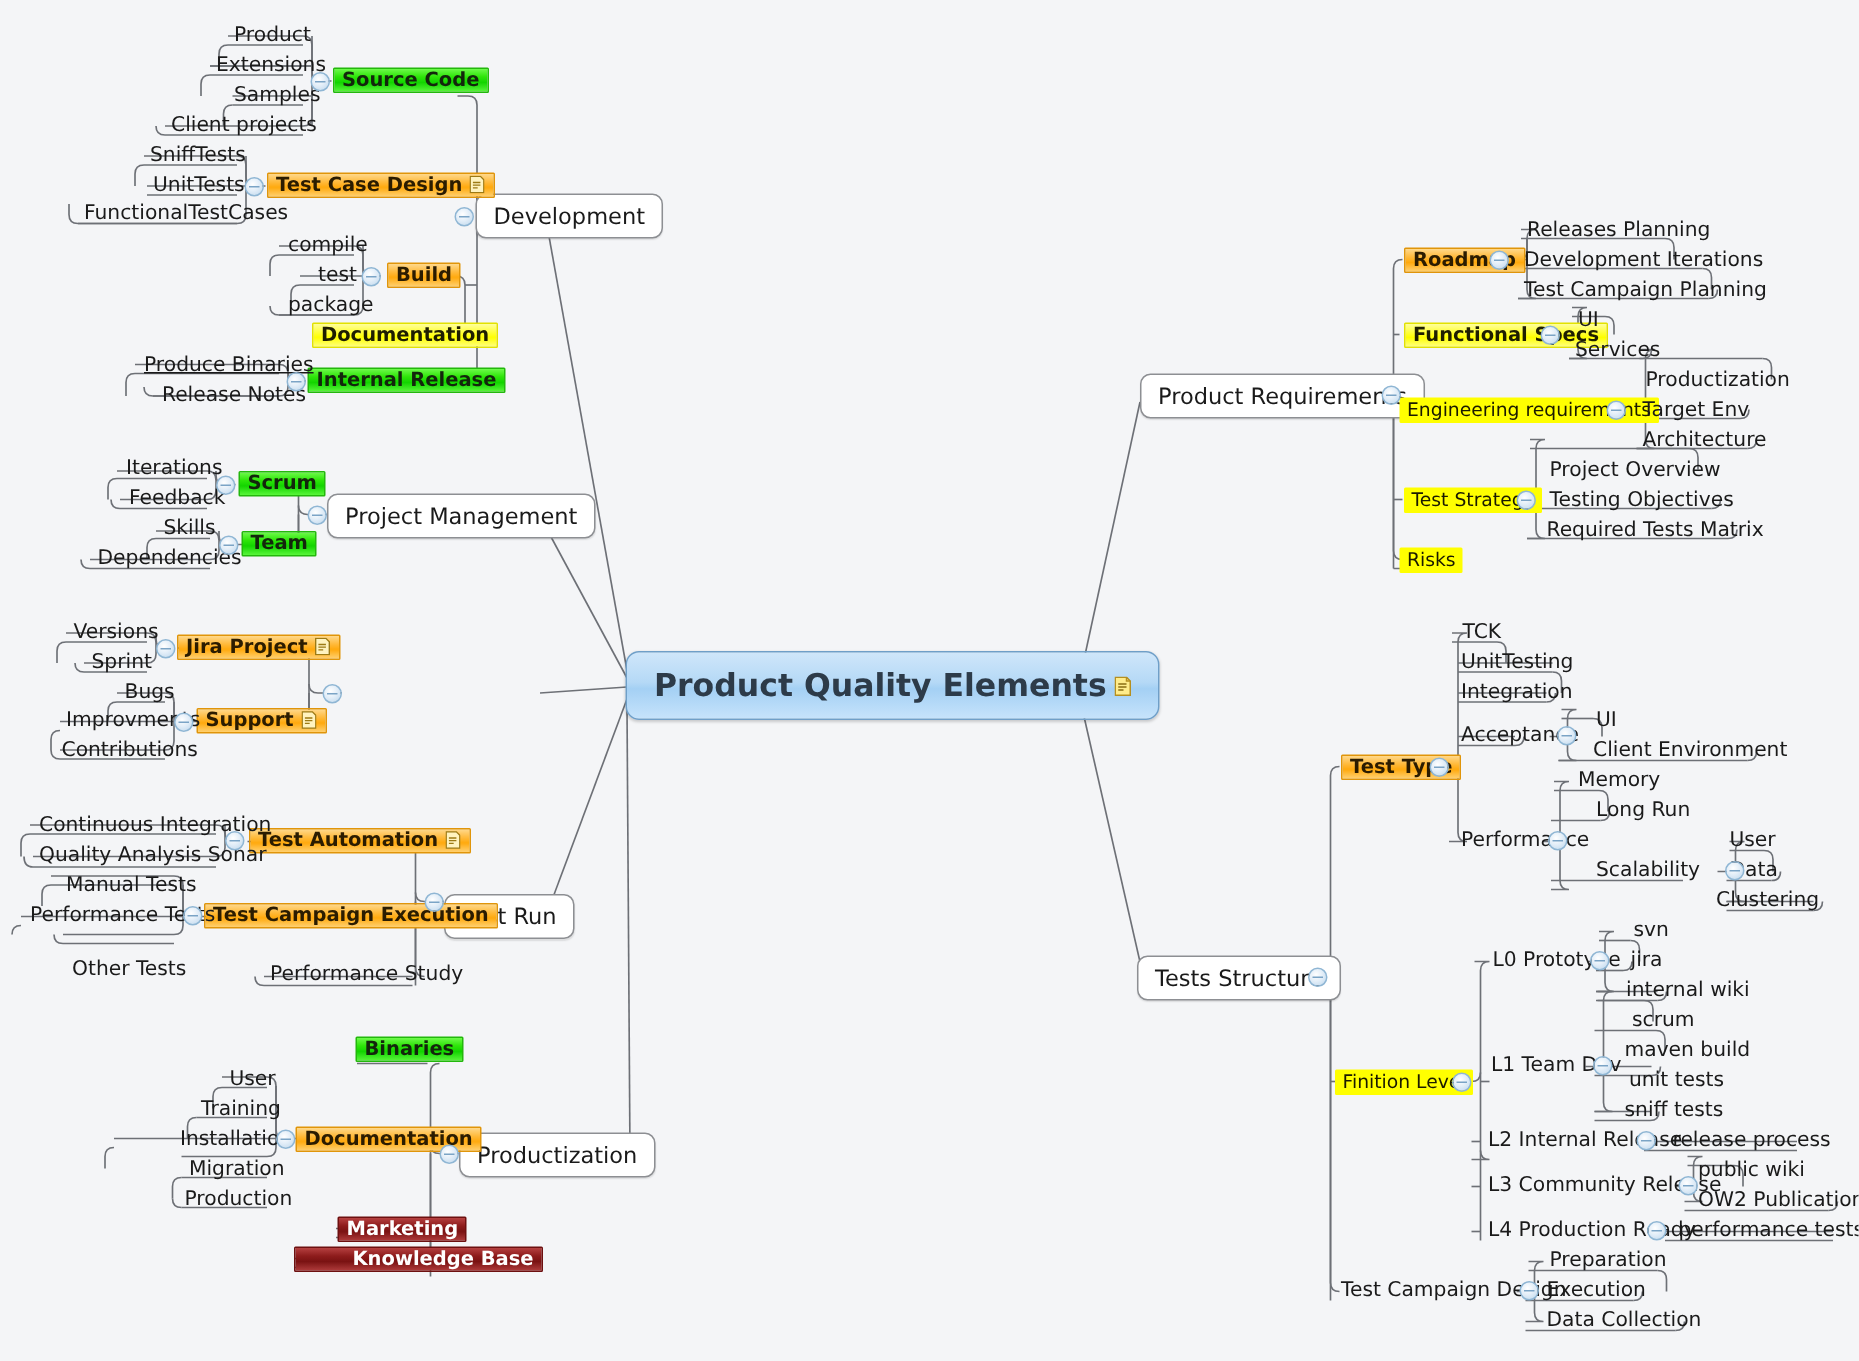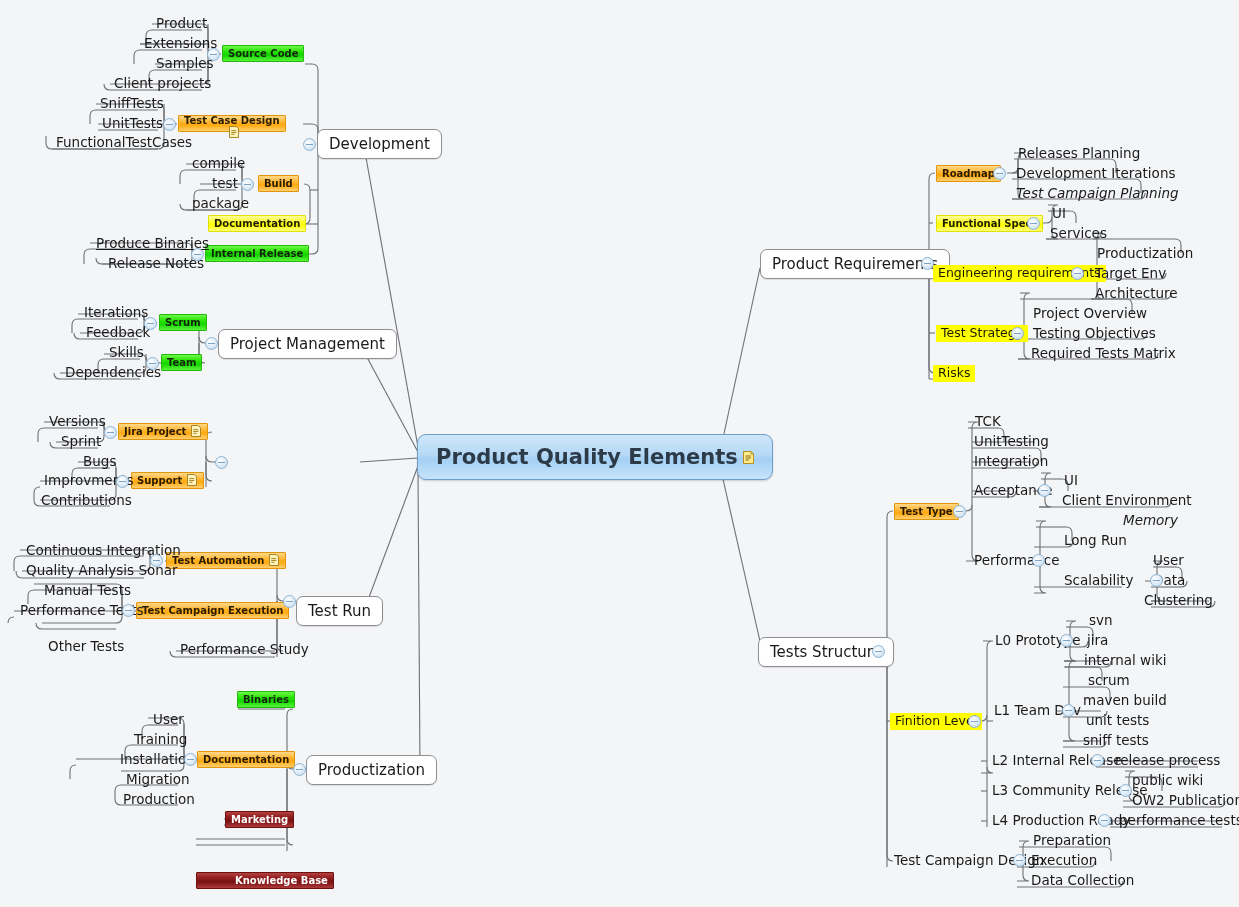--- a/index.html
+++ b/index.html
@@ -54,21 +54,21 @@
     color:#1a1a1a;
     border:1px solid #8d8f93;
     border-radius:7px;
     background:#ffffff;
     box-shadow:0 1px 1px rgba(0,0,0,.10);
   }
 
   
   .node.hl{
     height:17px;
-    font-size:10px;
+    font-size:13px;
     font-weight:bold;
     padding:0 5px;
     border-radius:1px;
   }
   .node.hl.green{
     background:linear-gradient(to bottom,#6dfa4a 0%,#2ee509 35%,#13d400 60%,#58f53a 100%);
     color:#13260c;
     border:1px solid #23b80c;
   }
   .node.hl.orange{
@@ -477,21 +477,21 @@
   <div class="node plain" style="left:140px;top:35px;">
     <span>Extensions</span>
   </div>
   <div class="node plain" style="left:152px;top:55px;">
     <span>Samples</span>
   </div>
   <div class="node plain" style="left:110px;top:75px;">
     <span>Client projects</span>
   </div>
 
-  <div class="node hl orange" style="left:178px;top:115px;flex-direction:column;">
+  <div class="node hl orange" style="left:178px;top:115px;">
     <span>Test Case Design</span>
     <span class="note-icon">
       <svg width="10" height="12" viewBox="0 0 11 13">
         <path d="M0.5 0.5 H8 L10.5 3 V12.5 H0.5 Z" fill="#fff3bf" stroke="#9c7a14" stroke-width="1"></path>
         <path d="M2.5 5 H8 M2.5 7 H8 M2.5 9 H6" stroke="#9c7a14" stroke-width="1"></path>
       </svg>
     </span>
   </div>
   <div class="node plain" style="left:96px;top:95px;">
     <span>SniffTests</span>
@@ -631,34 +631,34 @@
   </div>
   <div class="node plain" style="left:122px;top:771px;">
     <span>Migration</span>
   </div>
   <div class="node plain" style="left:119px;top:791px;">
     <span>Production</span>
   </div>
   <div class="node hl darkred" style="left:225px;top:811px;">
     <span>Marketing</span>
   </div>
-  <div class="node hl darkred" style="left:196px;top:872px;padding-left:38px;">
+  <div class="node hl darkred" style="left:196px;top:831px;padding-left:38px;">
     <span>Knowledge Base</span>
   </div>
 
   <div class="node hl orange" style="left:936px;top:165px;">
     <span>Roadmap</span>
   </div>
   <div class="node plain" style="left:1014px;top:145px;">
     <span>Releases Planning</span>
   </div>
   <div class="node plain" style="left:1012px;top:165px;">
     <span>Development Iterations</span>
   </div>
-  <div class="node plain" style="left:1012px;top:185px;font-style:italic;">
+  <div class="node plain" style="left:1012px;top:185px;">
     <span>Test Campaign Planning</span>
   </div>
 
   <div class="node hl yellow" style="left:936px;top:215px;">
     <span>Functional Specs</span>
   </div>
   <div class="node plain" style="left:1048px;top:205px;">
     <span>UI</span>
   </div>
   <div class="node plain" style="left:1046px;top:225px;">
@@ -712,21 +712,21 @@
   </div>
   <div class="node plain" style="left:1060px;top:472px;">
     <span>UI</span>
   </div>
   <div class="node plain" style="left:1058px;top:492px;">
     <span>Client Environment</span>
   </div>
   <div class="node plain" style="left:970px;top:552px;">
     <span>Performance</span>
   </div>
-  <div class="node plain" style="left:1119px;top:512px;font-style:italic;">
+  <div class="node plain" style="left:1048px;top:512px;">
     <span>Memory</span>
   </div>
   <div class="node plain" style="left:1060px;top:532px;">
     <span>Long Run</span>
   </div>
   <div class="node plain" style="left:1060px;top:572px;">
     <span>Scalability</span>
   </div>
   <div class="node plain" style="left:1149px;top:552px;">
     <span>User</span>

